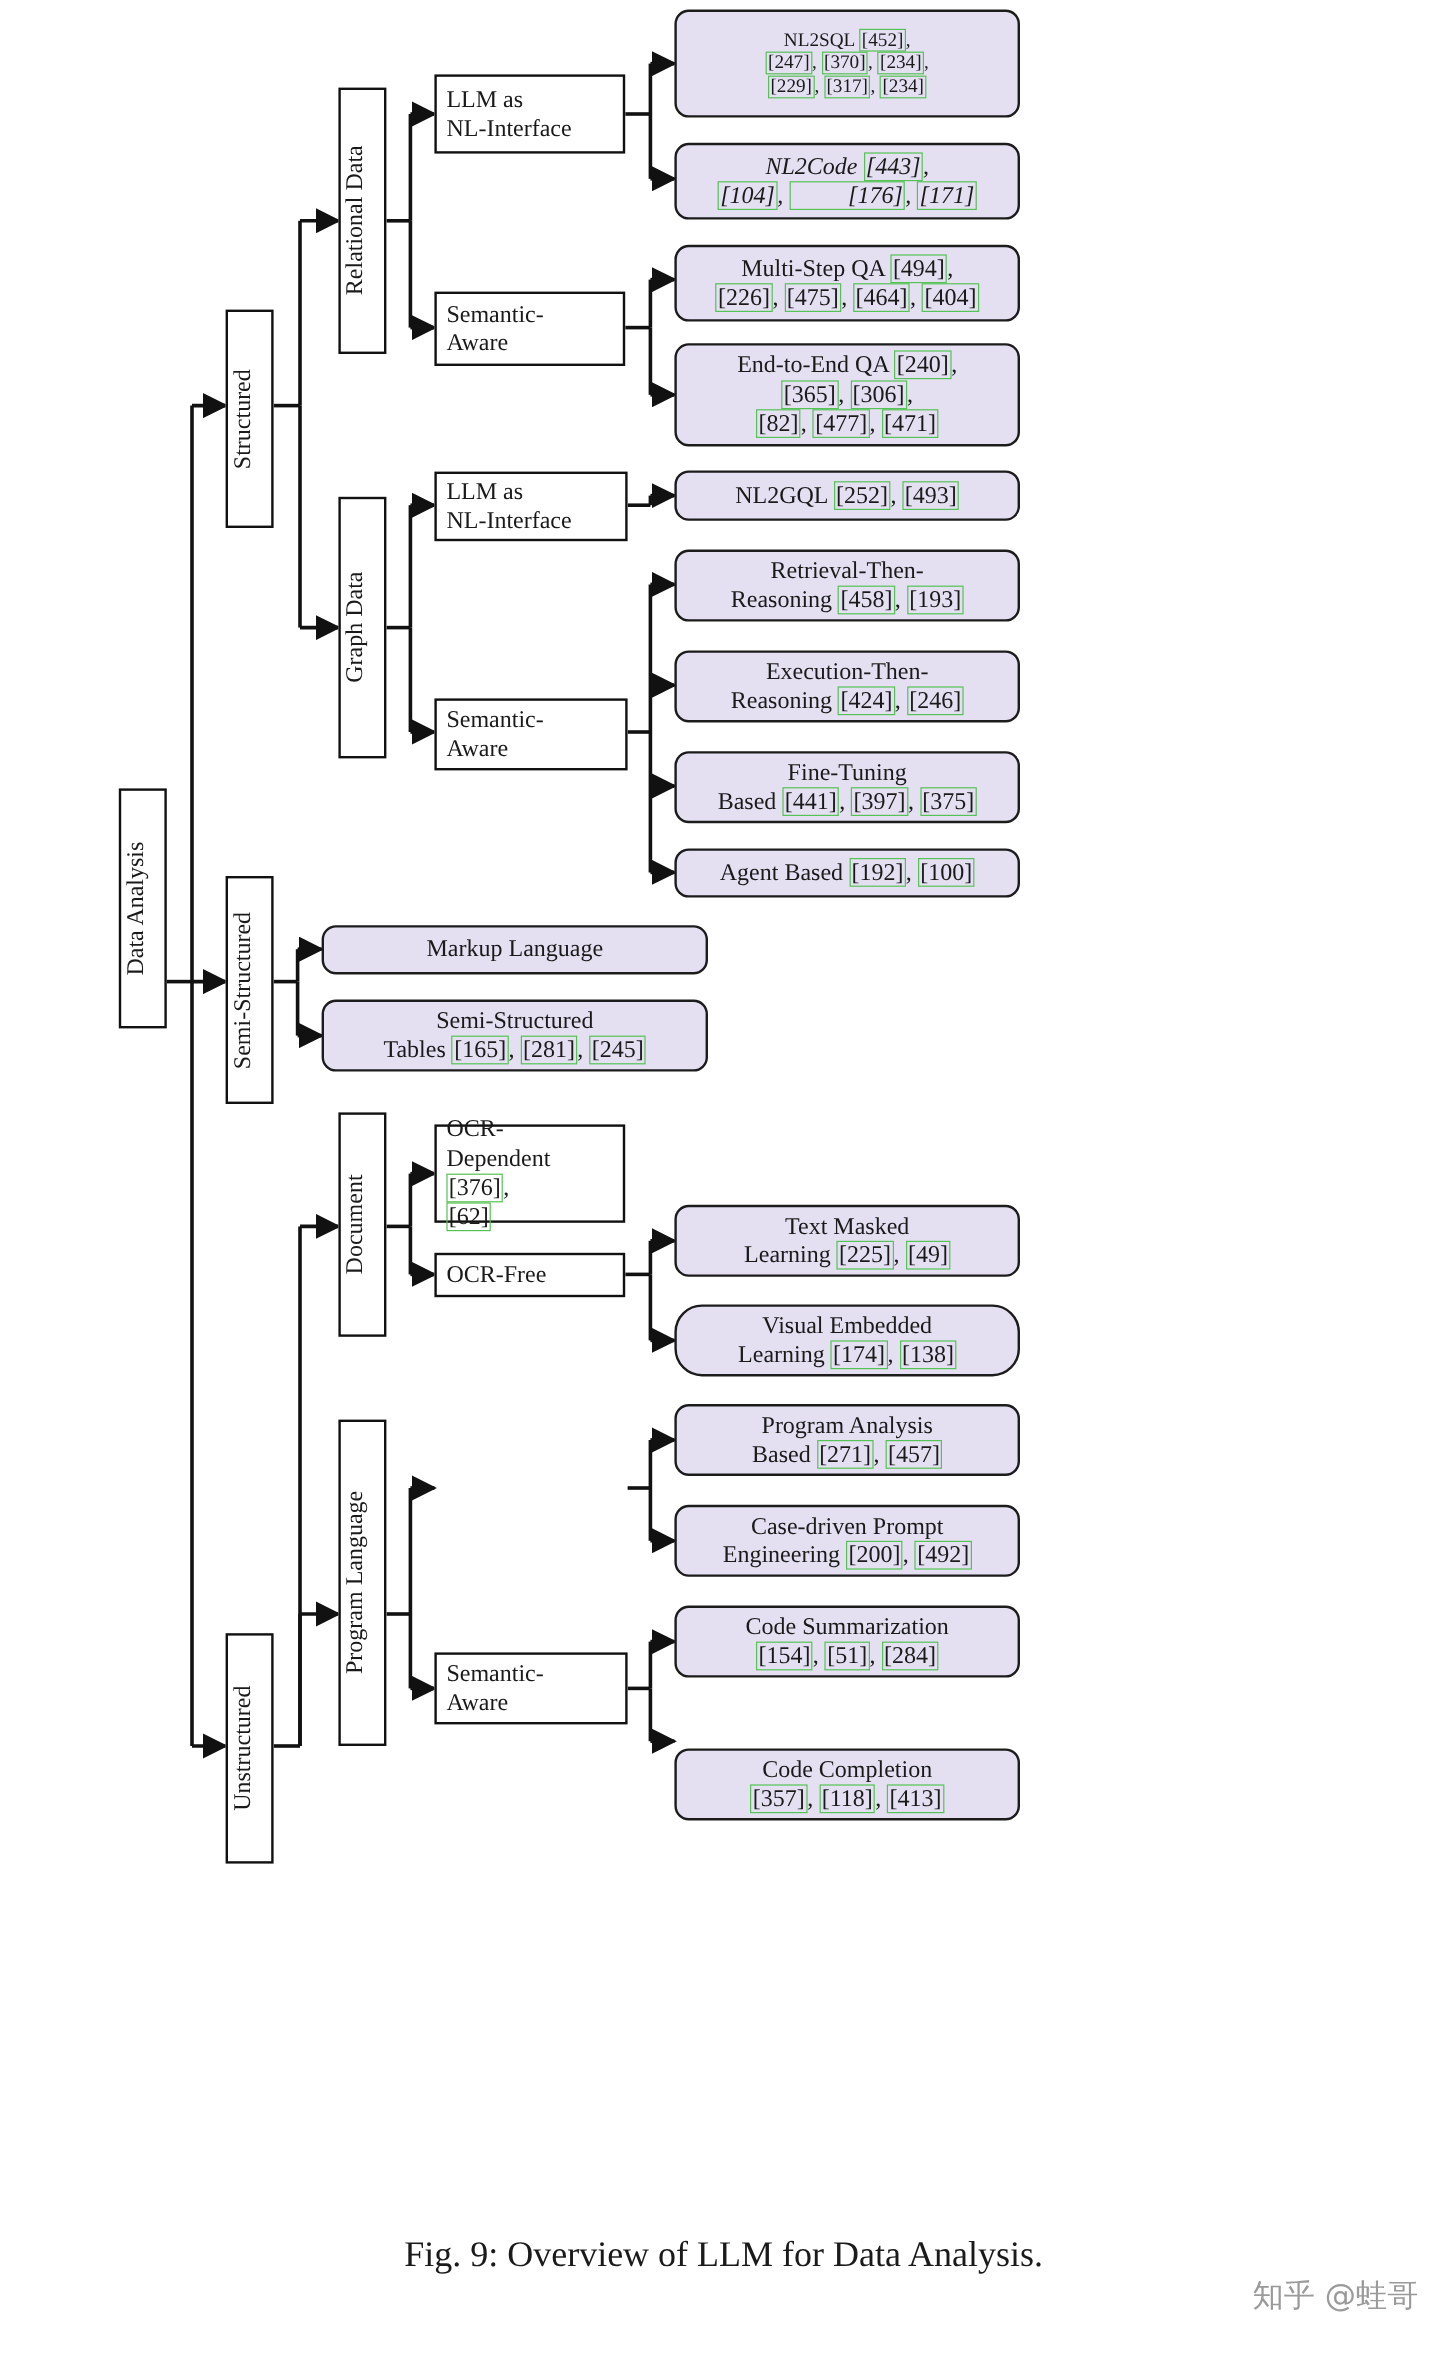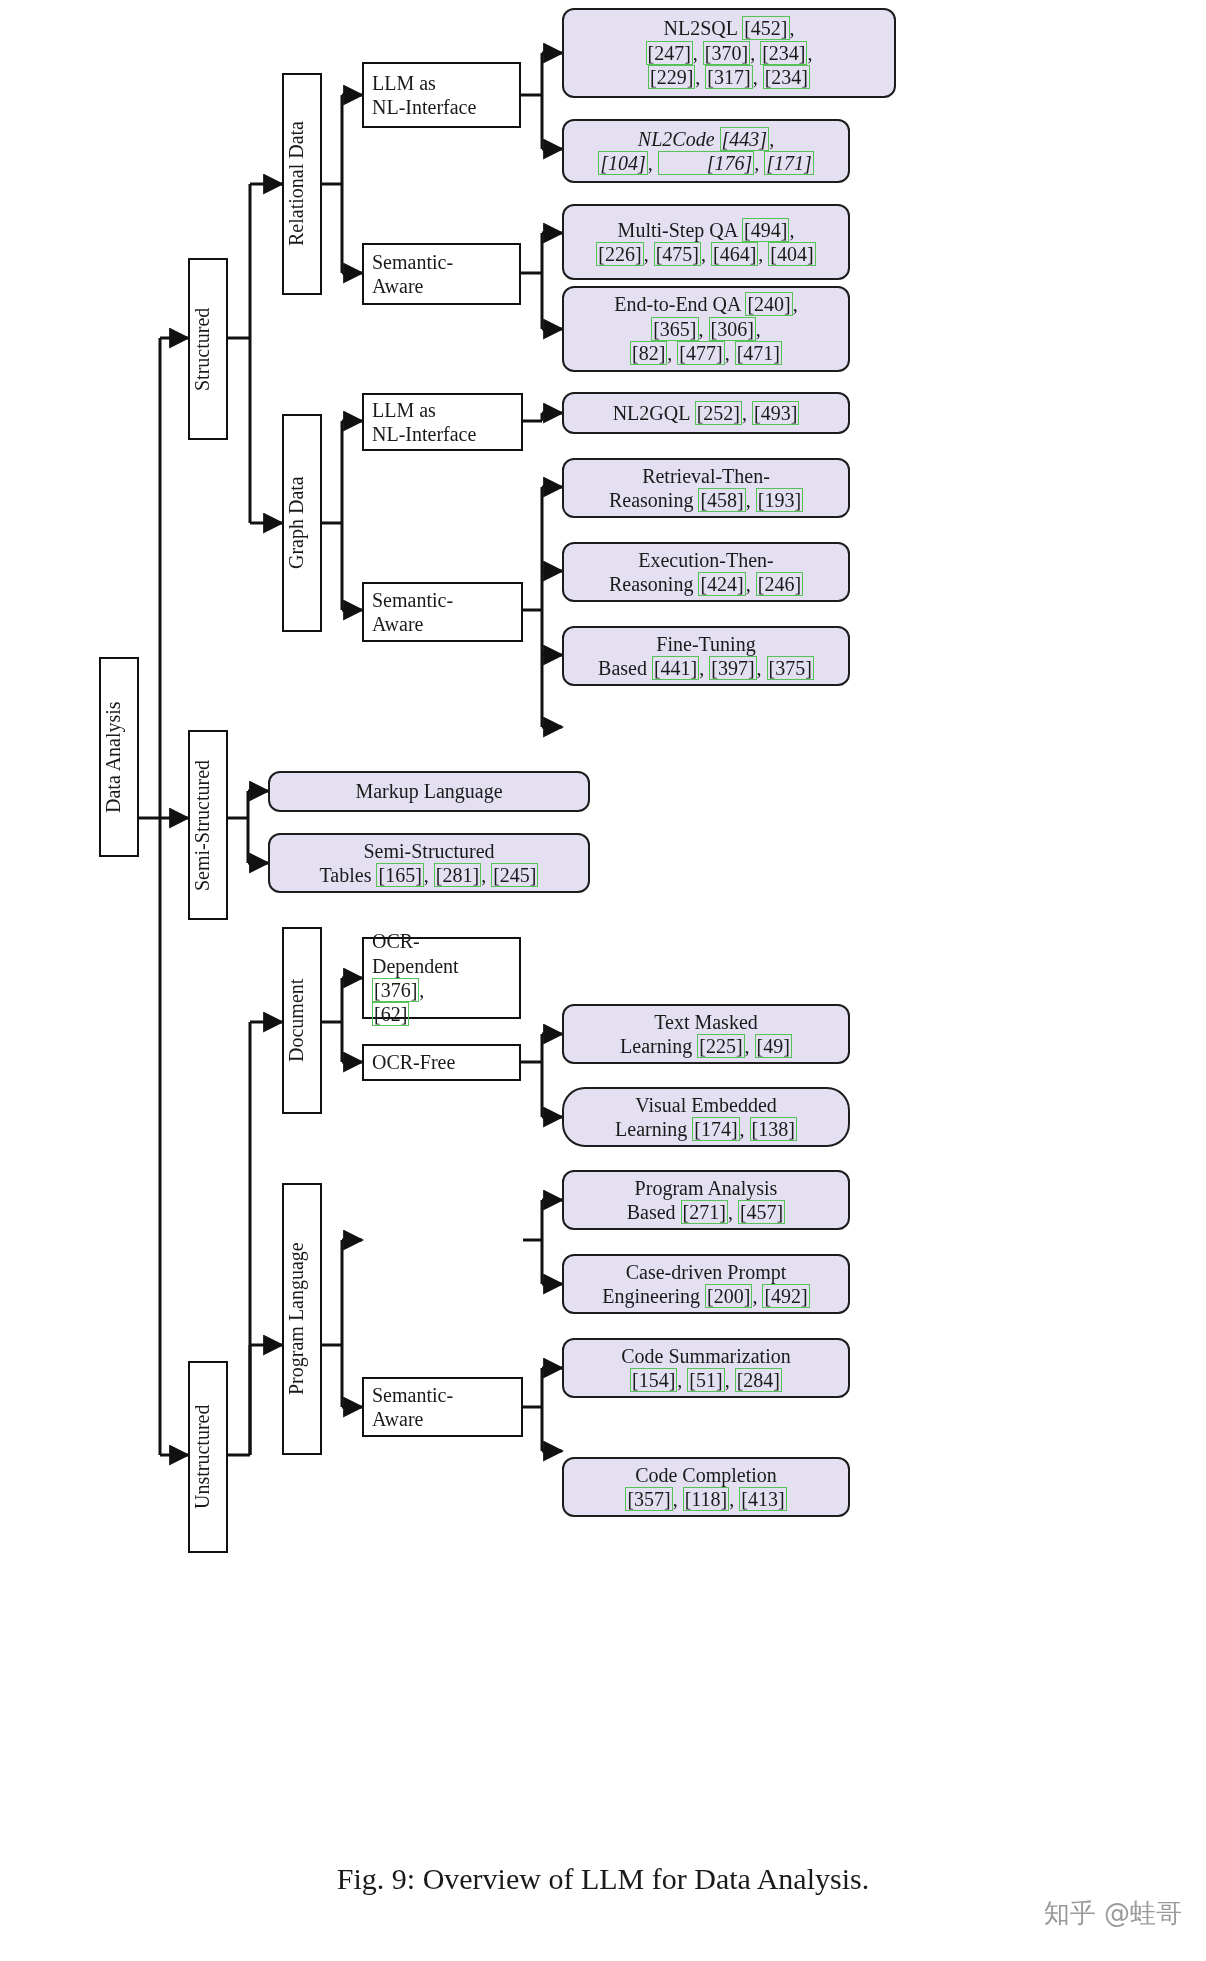--- a/index.html
+++ b/index.html
@@ -245,32 +245,32 @@
   <div class="node left" style="left:362px; top:1044px; width:159px; height:37px; font-size:20px;">
     <span class="txt">OCR-Free</span>
   </div>
 
 
   <div class="node left" style="left:362px; top:1377px; width:161px; height:60px; font-size:20px;">
     <span class="txt">Semantic-
 Aware</span>
   </div>
 
-  <div class="node leaf" style="left:562px; top:8px; width:334px; height:90px; font-size:20px;">
+  <div class="node leaf" style="left:562px; top:8px; width:288px; height:90px; font-size:16px;">
     <span class="txt">NL2SQL <span class="cite" style="border-color: rgb(85, 194, 85);">[452]</span>,
 <span class="cite" style="border-color: rgb(85, 194, 85);">[247]</span>, <span class="cite" style="border-color: rgb(85, 194, 85);">[370]</span>, <span class="cite" style="border-color: rgb(85, 194, 85);">[234]</span>,
 <span class="cite" style="border-color: rgb(85, 194, 85);">[229]</span>, <span class="cite" style="border-color: rgb(85, 194, 85);">[317]</span>, <span class="cite" style="border-color: rgb(85, 194, 85);">[234]</span></span>
   </div>
 
   <div class="node leaf" style="left:562px; top:119px; width:288px; height:64px; font-size:20px;font-style:italic;">
     <span class="txt">NL2Code <span class="cite" style="border-color: rgb(85, 194, 85);">[443]</span>,
 <span class="cite" style="border-color: rgb(85, 194, 85);">[104]</span>, <span class="cite" style="border-color: rgb(85, 194, 85); padding-left: 48px;">[176]</span>, <span class="cite" style="border-color: rgb(85, 194, 85);">[171]</span></span>
   </div>
 
-  <div class="node leaf" style="left:562px; top:204px; width:288px; height:76px; font-size:20px;">
+  <div class="node leaf" style="left:562px; top:204px; width:288px; height:64px; font-size:20px;">
     <span class="txt">Multi-Step QA <span class="cite" style="border-color: rgb(85, 194, 85);">[494]</span>,
 <span class="cite" style="border-color: rgb(85, 194, 85);">[226]</span>, <span class="cite" style="border-color: rgb(85, 194, 85);">[475]</span>, <span class="cite" style="border-color: rgb(85, 194, 85);">[464]</span>, <span class="cite" style="border-color: rgb(85, 194, 85);">[404]</span></span>
   </div>
 
   <div class="node leaf" style="left:562px; top:286px; width:288px; height:86px; font-size:20px;">
     <span class="txt">End-to-End QA <span class="cite" style="border-color: rgb(85, 194, 85);">[240]</span>,
 <span class="cite" style="border-color: rgb(85, 194, 85);">[365]</span>, <span class="cite" style="border-color: rgb(85, 194, 85);">[306]</span>,
 <span class="cite" style="border-color: rgb(85, 194, 85);">[82]</span>, <span class="cite" style="border-color: rgb(85, 194, 85);">[477]</span>, <span class="cite" style="border-color: rgb(85, 194, 85);">[471]</span></span>
   </div>
 
@@ -286,20 +286,23 @@
   <div class="node leaf" style="left:562px; top:542px; width:288px; height:60px; font-size:20px;">
     <span class="txt">Execution-Then-
 Reasoning <span class="cite" style="border-color: rgb(85, 194, 85);">[424]</span>, <span class="cite" style="border-color: rgb(85, 194, 85);">[246]</span></span>
   </div>
 
   <div class="node leaf" style="left:562px; top:626px; width:288px; height:60px; font-size:20px;">
     <span class="txt">Fine-Tuning
 Based <span class="cite" style="border-color: rgb(85, 194, 85);">[441]</span>, <span class="cite" style="border-color: rgb(85, 194, 85);">[397]</span>, <span class="cite" style="border-color: rgb(85, 194, 85);">[375]</span></span>
   </div>
 
+  <div class="node leaf" style="left:562px; top:707px; width:288px; height:41px; font-size:20px;">
+    <span class="txt">Agent Based <span class="cite" style="border-color: rgb(85, 194, 85);">[192]</span>, <span class="cite" style="border-color: rgb(85, 194, 85);">[100]</span></span>
+  </div>
 
   <div class="node leaf" style="left:268px; top:771px; width:322px; height:41px; font-size:20px;">
     <span class="txt">Markup Language</span>
   </div>
 
   <div class="node leaf" style="left:268px; top:833px; width:322px; height:60px; font-size:20px;">
     <span class="txt">Semi-Structured
 Tables <span class="cite" style="border-color: rgb(85, 194, 85);">[165]</span>, <span class="cite" style="border-color: rgb(85, 194, 85);">[281]</span>, <span class="cite" style="border-color: rgb(85, 194, 85);">[245]</span></span>
   </div>
 

